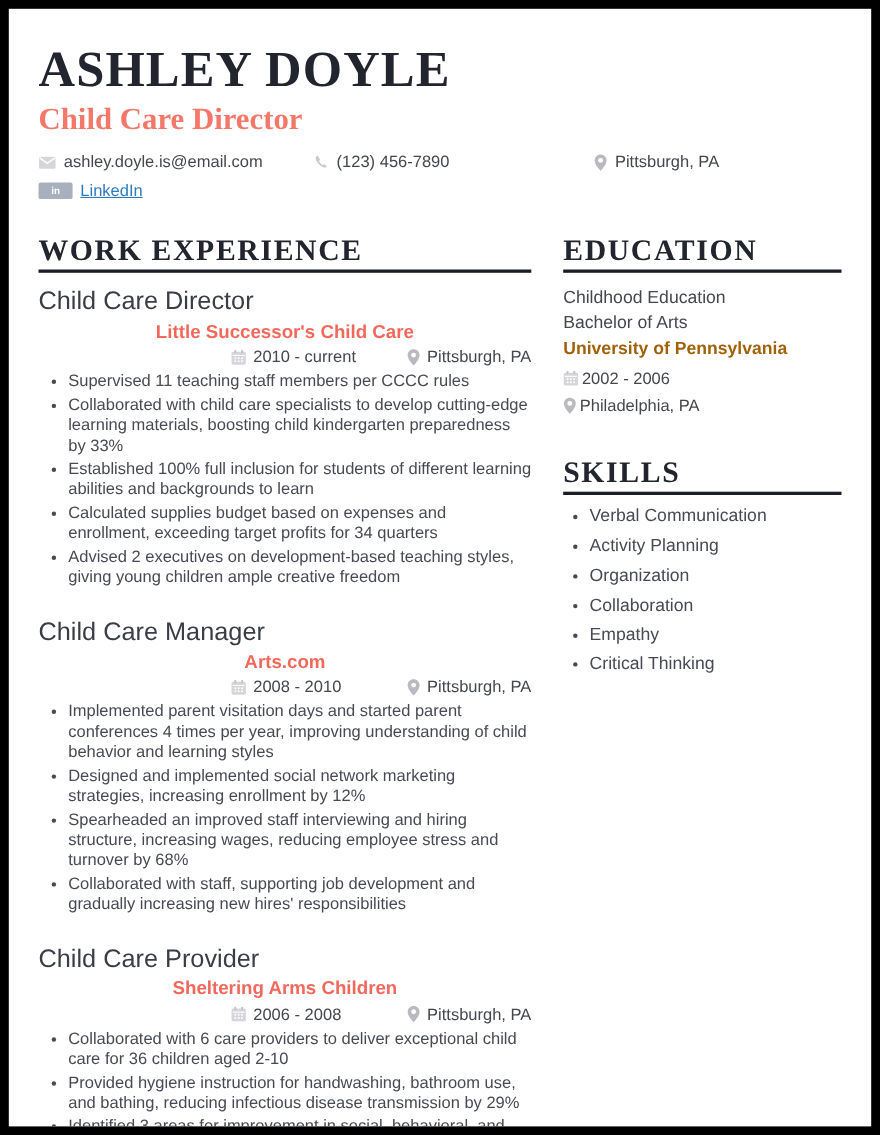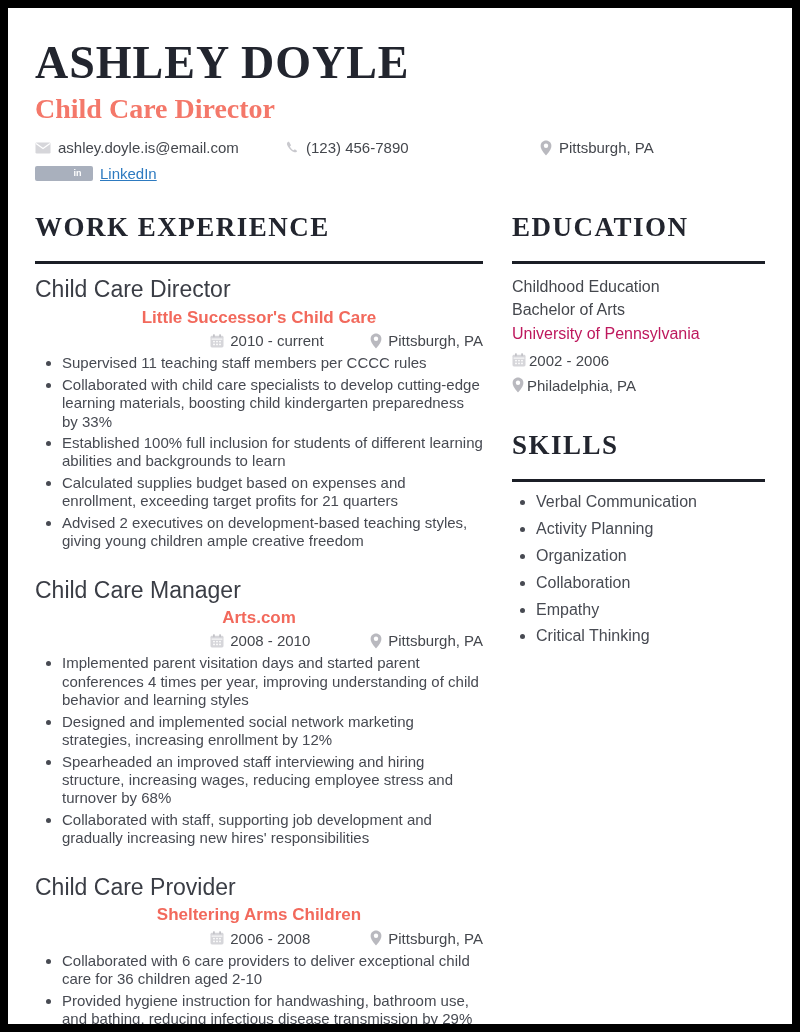--- a/index.html
+++ b/index.html
@@ -25,50 +25,50 @@
   .contact{margin-top:16px;font-size:15px;color:#44474d;}
   .contact-row{display:flex;align-items:center;margin-bottom:9px;}
   .contact-item{display:flex;align-items:center;gap:7px;}
   .contact-item.email{min-width:250px;}
   .contact-item.phone{min-width:255px;}
   .link{color:#2d7ac0;text-decoration:underline;cursor:pointer;}
   .ic{display:inline-flex;align-items:center;justify-content:center;flex:0 0 auto;}
   .li-badge{
     width:31px;height:15px;border-radius:2px;background:#a9b0bd;
     color:#fff;font-size:9px;font-weight:bold;display:inline-flex;
-    align-items:center;justify-content:center;line-height:1;padding-left:27px;
+    align-items:center;justify-content:center;line-height:1;
   }
 
   
   .main{display:flex;gap:29px;margin-top:31px;}
   .col-left{width:448px;flex:0 0 448px;}
   .col-right{flex:1;min-width:0;}
 
   h2.section{
     font-family:"Liberation Serif","DejaVu Serif",serif;
     font-weight:bold;font-size:27px;letter-spacing:1.5px;
-    color:#22252e;margin:0 0 0 0;padding-bottom:20px;
+    color:#22252e;margin:0 0 0 0;padding-bottom:4px;
     border-bottom:3px solid #1b1e26;line-height:1.05;
   }
 
   
   .job{margin-top:13px;}
   .job + .job{margin-top:27px;}
   .job-title{font-size:23px;color:#3a3d45;margin:0;font-weight:normal;line-height:1.1;}
   .company{font-size:17px;font-weight:bold;color:#f2695c;margin-top:5px;line-height:1.15;text-align:center;}
   .meta{display:flex;align-items:center;margin-top:5px;font-size:15px;color:#44474d;justify-content:flex-end;}
   .meta-item{display:flex;align-items:center;gap:6px;}
   .meta-item.dates{min-width:160px;}
   ul.bullets{margin:5px 0 0 0;padding-left:27px;font-size:15px;line-height:1.23;}
   ul.bullets li{margin-bottom:3px;}
 
   
   .edu{margin-top:12px;font-size:16px;line-height:1.42;color:#44474d;}
   .edu-line{margin:0;}
-  .school{font-weight:normal;color:#be185d;margin:1px 0 4px 0;}
+  .school{font-weight:bold;color:#a16207;margin:1px 0 4px 0;}
   .edu-meta{display:flex;align-items:center;gap:3px;margin-top:4px;font-size:15px;}
 
   
   .skills-block{margin-top:35px;}
   ul.skills{margin:10px 0 0 0;padding-left:24px;font-size:16px;line-height:1.3;}
   ul.skills li{margin-bottom:6px;}
 </style>
 </head>
 <body>
 
@@ -150,21 +150,21 @@
                     <circle cx="6" cy="5.8" r="2.2" fill="#ffffff"></circle>
                   </svg>
               </span>
               <span>Pittsburgh, PA</span>
             </span>
           </div>
           <ul class="bullets">
             <li>Supervised 11 teaching staff members per CCCC rules</li>
             <li>Collaborated with child care specialists to develop cutting-edge learning materials, boosting child kindergarten preparedness by 33%</li>
             <li>Established 100% full inclusion for students of different learning abilities and backgrounds to learn</li>
-            <li>Calculated supplies budget based on expenses and enrollment, exceeding target profits for 21 quarters</li>
+            <li>Calculated supplies budget based on expenses and enrollment, exceeding target profits for 34 quarters</li>
             <li>Advised 2 executives on development-based teaching styles, giving young children ample creative freedom</li>
           </ul>
         </div>
 
         <div class="job">
           <h3 class="job-title">Child Care Manager</h3>
           <div class="company">Arts.com</div>
           <div class="meta">
             <span class="meta-item dates">
               <span class="ic">

